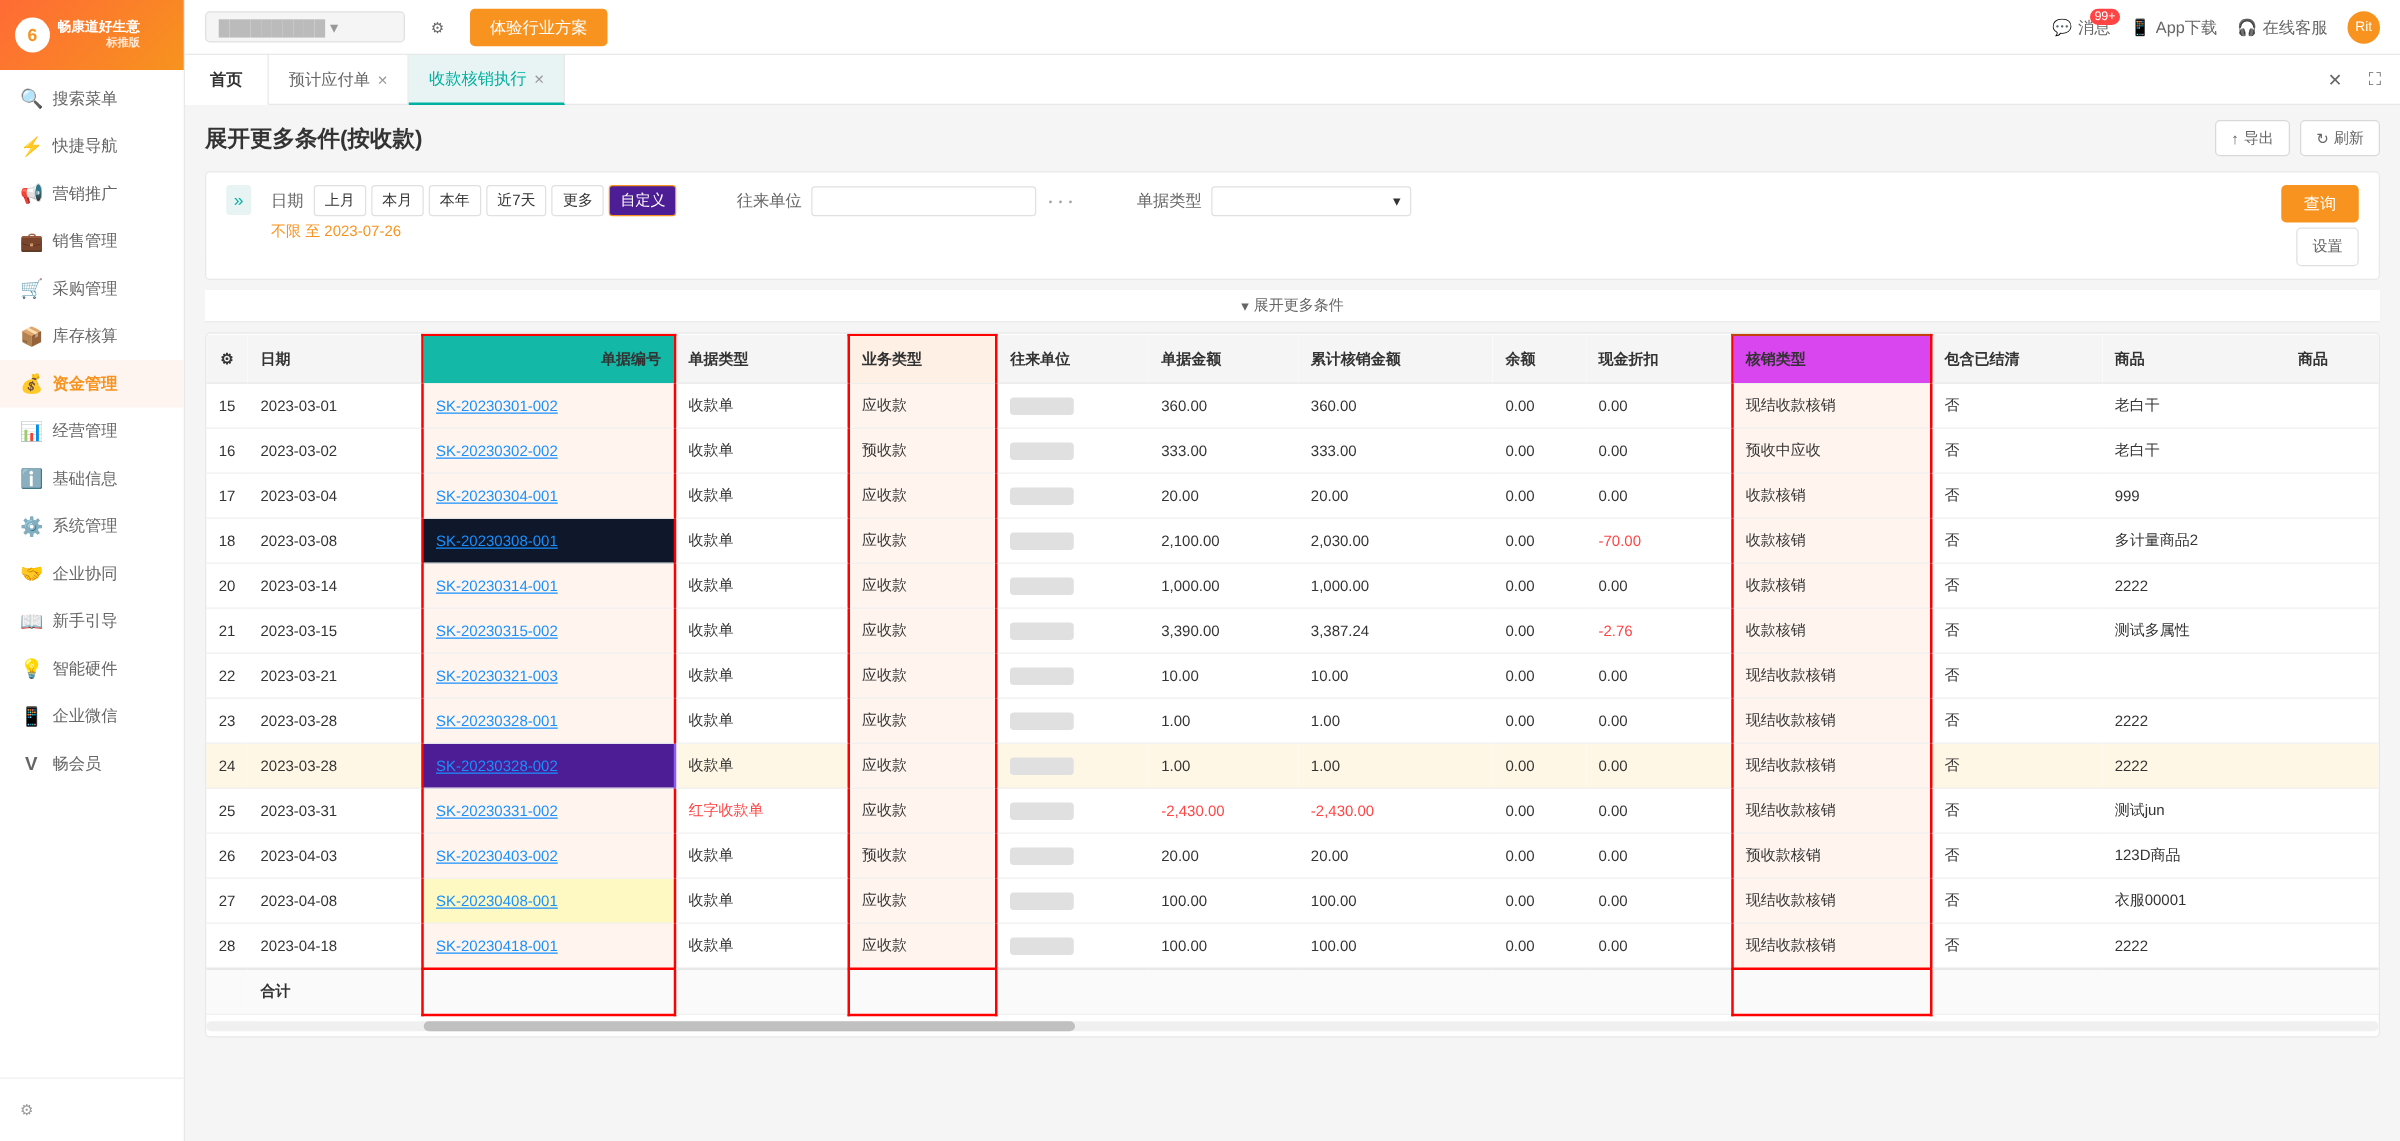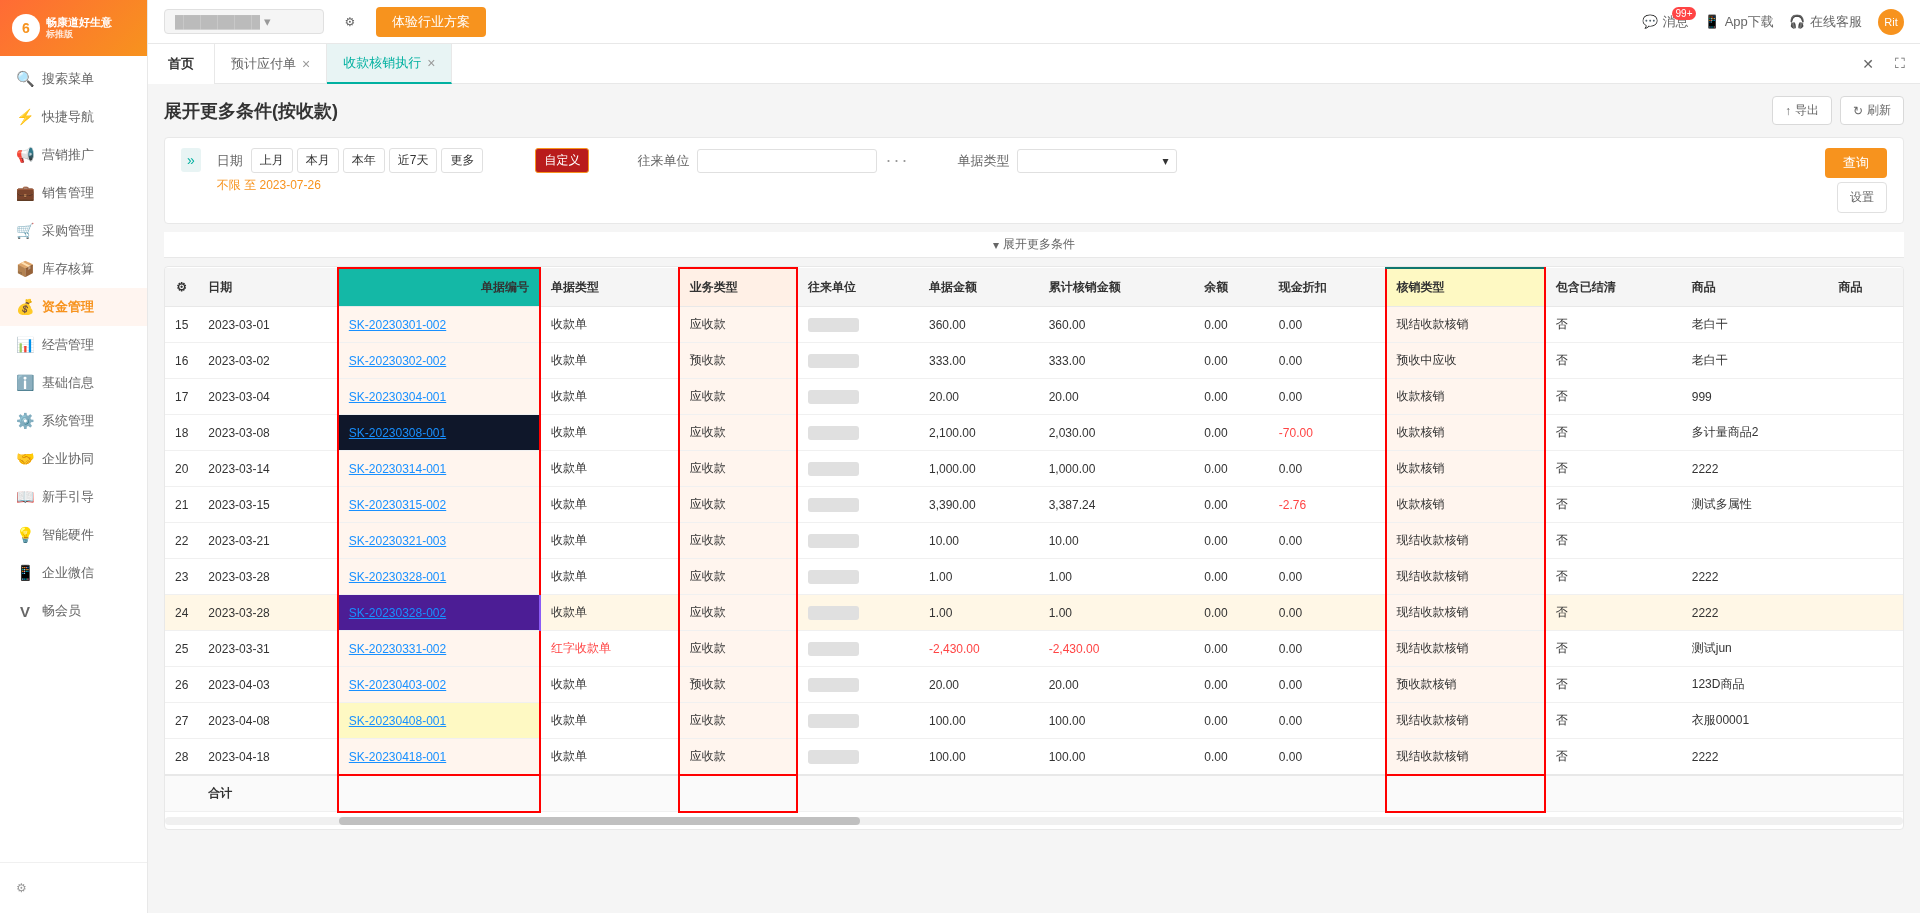--- a/index.html
+++ b/index.html
@@ -3,21 +3,21 @@
   <meta charset="utf-8">
   <style>
     * { box-sizing: border-box; margin: 0; padding: 0; }
     body { font-family: 'Microsoft YaHei', Arial, sans-serif; font-size: 12px; background: #f5f5f5; display: flex; height: 913px; overflow: hidden; }
 
     
     .sidebar { width: 148px; background: #fff; border-right: 1px solid #e8e8e8; display: flex; flex-direction: column; height: 100%; flex-shrink: 0; }
     .sidebar-logo { background: linear-gradient(135deg, #ff6b35, #f7931e); padding: 10px 12px; display: flex; align-items: center; gap: 6px; color: #fff; font-size: 13px; font-weight: bold; height: 56px; }
     .sidebar-logo-icon { width: 28px; height: 28px; background: #fff; border-radius: 50%; display: flex; align-items: center; justify-content: center; color: #f7931e; font-size: 14px; font-weight: bold; }
     .sidebar-logo-text { line-height: 1.2; font-size: 11px; }
-    .sidebar-logo-badge { font-size: 9px; color: rgba(255,255,255,0.8); }
+    .sidebar-logo-badge { font-size: 9px; color: rgba(255,255,255,0.8); text-align: right; }
     .sidebar-nav { flex: 1; overflow-y: auto; padding: 4px 0; }
     .sidebar-item { display: flex; align-items: center; gap: 8px; padding: 10px 16px; cursor: pointer; color: #666; font-size: 13px; transition: background 0.2s; }
     .sidebar-item.active { background: #fff5f0; color: #f7931e; font-weight: bold; }
     .sidebar-item-icon { font-size: 15px; width: 18px; text-align: center; }
     .sidebar-bottom { padding: 10px 0; border-top: 1px solid #f0f0f0; }
     .sidebar-bottom-item { display: flex; align-items: center; gap: 8px; padding: 8px 16px; cursor: pointer; color: #999; font-size: 12px; }
 
     
     .main { flex: 1; display: flex; flex-direction: column; overflow: hidden; }
 
@@ -51,21 +51,21 @@
     .page-actions { display: flex; gap: 8px; }
     .action-btn { display: flex; align-items: center; gap: 4px; padding: 5px 12px; border: 1px solid #d9d9d9; border-radius: 4px; background: #fff; color: #666; cursor: pointer; font-size: 12px; }
 
     
     .filter-bar { background: #fff; border-radius: 4px; padding: 10px 16px; margin-bottom: 8px; display: flex; align-items: flex-start; gap: 16px; border: 1px solid #e8e8e8; }
     .filter-toggle { background: #e8f4f4; border: none; color: #00b0a0; padding: 4px 6px; cursor: pointer; border-radius: 3px; font-size: 14px; }
     .filter-row { display: flex; align-items: center; gap: 8px; flex-wrap: wrap; flex: 1; }
     .filter-label { color: #666; font-size: 13px; white-space: nowrap; }
     .filter-date-btns { display: flex; gap: 4px; align-items: flex-start; }
     .date-btn { padding: 3px 8px; border: 1px solid #e0e0e0; border-radius: 3px; background: #fff; color: #333; cursor: pointer; font-size: 12px; }
-    .date-btn.custom { background: #b91c1c; color: #fff; border-color: #f7931e; margin-left: 48px; }
+    .date-btn.custom { background: #4c1d95; color: #fff; border-color: #f7931e; }
     .filter-date-range { color: #f7931e; font-size: 12px; }
     .filter-input { border: 1px solid #e0e0e0; border-radius: 3px; padding: 4px 8px; font-size: 12px; color: #333; min-width: 180px; }
     .filter-dots { color: #999; font-size: 18px; letter-spacing: 2px; }
     .filter-type-select { display: flex; align-items: center; gap: 4px; border: 1px solid #e0e0e0; border-radius: 3px; padding: 4px 8px; min-width: 160px; background: #fff; }
     .filter-type-select span { color: #333; }
     .filter-arrow { color: #999; }
     .query-btn { background: #f7931e; color: #fff; border: none; border-radius: 4px; padding: 6px 18px; font-size: 13px; cursor: pointer; white-space: nowrap; }
     .setting-btn { border: 1px solid #e0e0e0; background: #fff; color: #666; border-radius: 4px; padding: 6px 12px; font-size: 12px; cursor: pointer; }
 
     
@@ -289,21 +289,21 @@
                 <th class="col-settings">⚙</th>
                 <th>日期</th>
                 <th style="border-left:2px solid red; border-right:2px solid red; border-top:2px solid red; background:#14b8a6;text-align:right;">单据编号</th>
                 <th>单据类型</th>
                 <th style="border-left:2px solid red; border-right:2px solid red; border-top:2px solid red; background:#fff0e6;">业务类型</th>
                 <th>往来单位</th>
                 <th>单据金额</th>
                 <th>累计核销金额</th>
                 <th>余额</th>
                 <th>现金折扣</th>
-                <th style="border-left:2px solid red; border-right:2px solid red; border-top:2px solid #0f766e; background:#fef9c3;">核销类型</th>
+                <th style="border-left:2px solid red; border-right:2px solid red; border-top:2px solid #c2410c; background:#d946ef;">核销类型</th>
                 <th>包含已结清</th>
                 <th>商品</th>
                 <th>商品</th>
               </tr>
             </thead>
             <tbody id="table-body">
             <tr>
                   <td>15</td>
                   <td>2023-03-01</td>
                   <td style="border-left: 2px solid red; border-right: 2px solid red; background: rgb(255, 245, 238);"><a class="link-text" href="#">SK-20230301-002</a></td>

